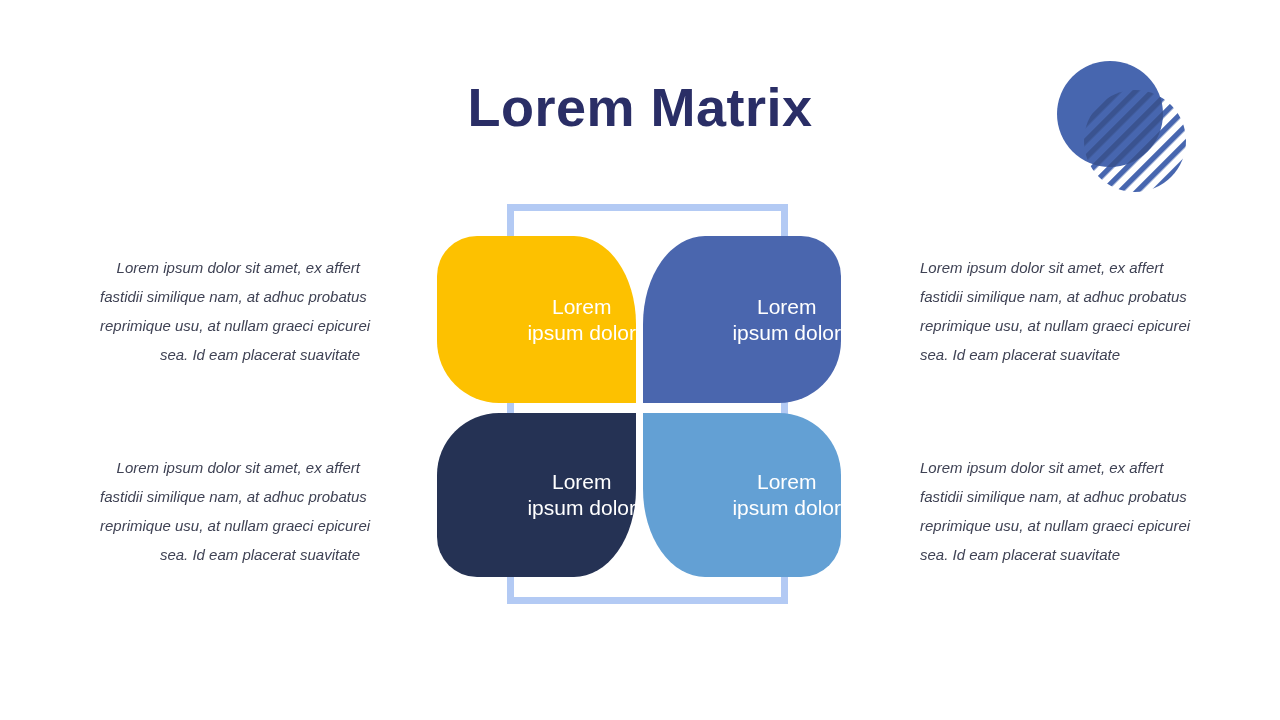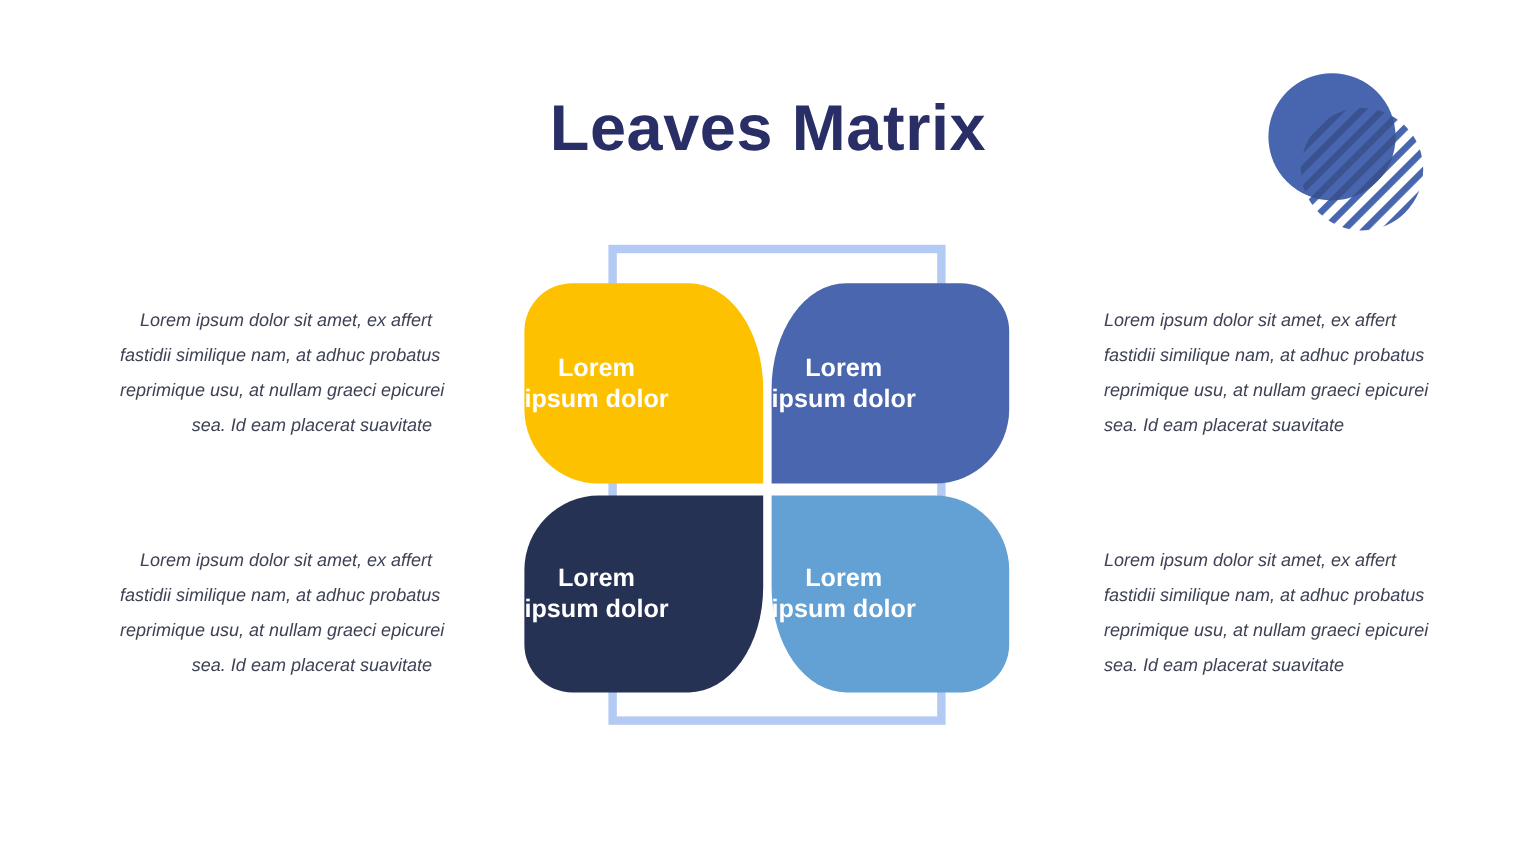--- a/index.html
+++ b/index.html
@@ -43,25 +43,25 @@
     box-sizing: border-box;
     z-index: 1;
   }
 
   
   .leaf {
     position: absolute;
     z-index: 2;
     display: flex;
     align-items: center;
-    justify-content: flex-start;
+    justify-content: flex-end;
     text-align: center;
     color: #ffffff;
     font-size: 21px;
-    font-weight: 700;
+    font-weight: 400;
     line-height: 26px;
   }
   .leaf-label span { display: block; }
   .leaf-tl { left: 437px; top: 236px; width: 199px; height: 167px;
              border-radius: 40px 62px 0 62px / 40px 88px 0 62px; }
   .leaf-tr { left: 643px; top: 236px; width: 198px; height: 167px;
              border-radius: 62px 40px 62px 0 / 88px 40px 62px 0; }
   .leaf-bl { left: 437px; top: 413px; width: 199px; height: 164px;
              border-radius: 62px 0 62px 40px / 62px 0 88px 40px; }
   .leaf-br { left: 643px; top: 413px; width: 198px; height: 164px;
@@ -79,21 +79,21 @@
   .st-left  { left: 100px; text-align: right; }
   .st-right { left: 920px; text-align: left; }
   .st-top    { top: 253px; }
   .st-bottom { top: 453px; }
 </style>
 </head>
 <body>
 
 <div class="slide">
 
-  <h1 class="slide-title" style="color: rgb(42, 46, 102);">Leaves Matrix</h1>
+  <h1 class="slide-title" style="color: rgb(42, 46, 102);">Lorem Matrix</h1>
 
   <svg class="deco" width="150" height="150" viewBox="0 0 150 150" aria-hidden="true">
     <defs>
       <pattern id="stripes" patternUnits="userSpaceOnUse" width="12" height="12" patternTransform="rotate(45)">
         <rect x="0" y="0" width="5.5" height="12" fill="#4766af"></rect>
       </pattern>
       <pattern id="stripesDark" patternUnits="userSpaceOnUse" width="12" height="12" patternTransform="rotate(45)">
         <rect x="0" y="0" width="5.5" height="12" fill="#3a5390"></rect>
       </pattern>
       <clipPath id="solidCircleClip">

